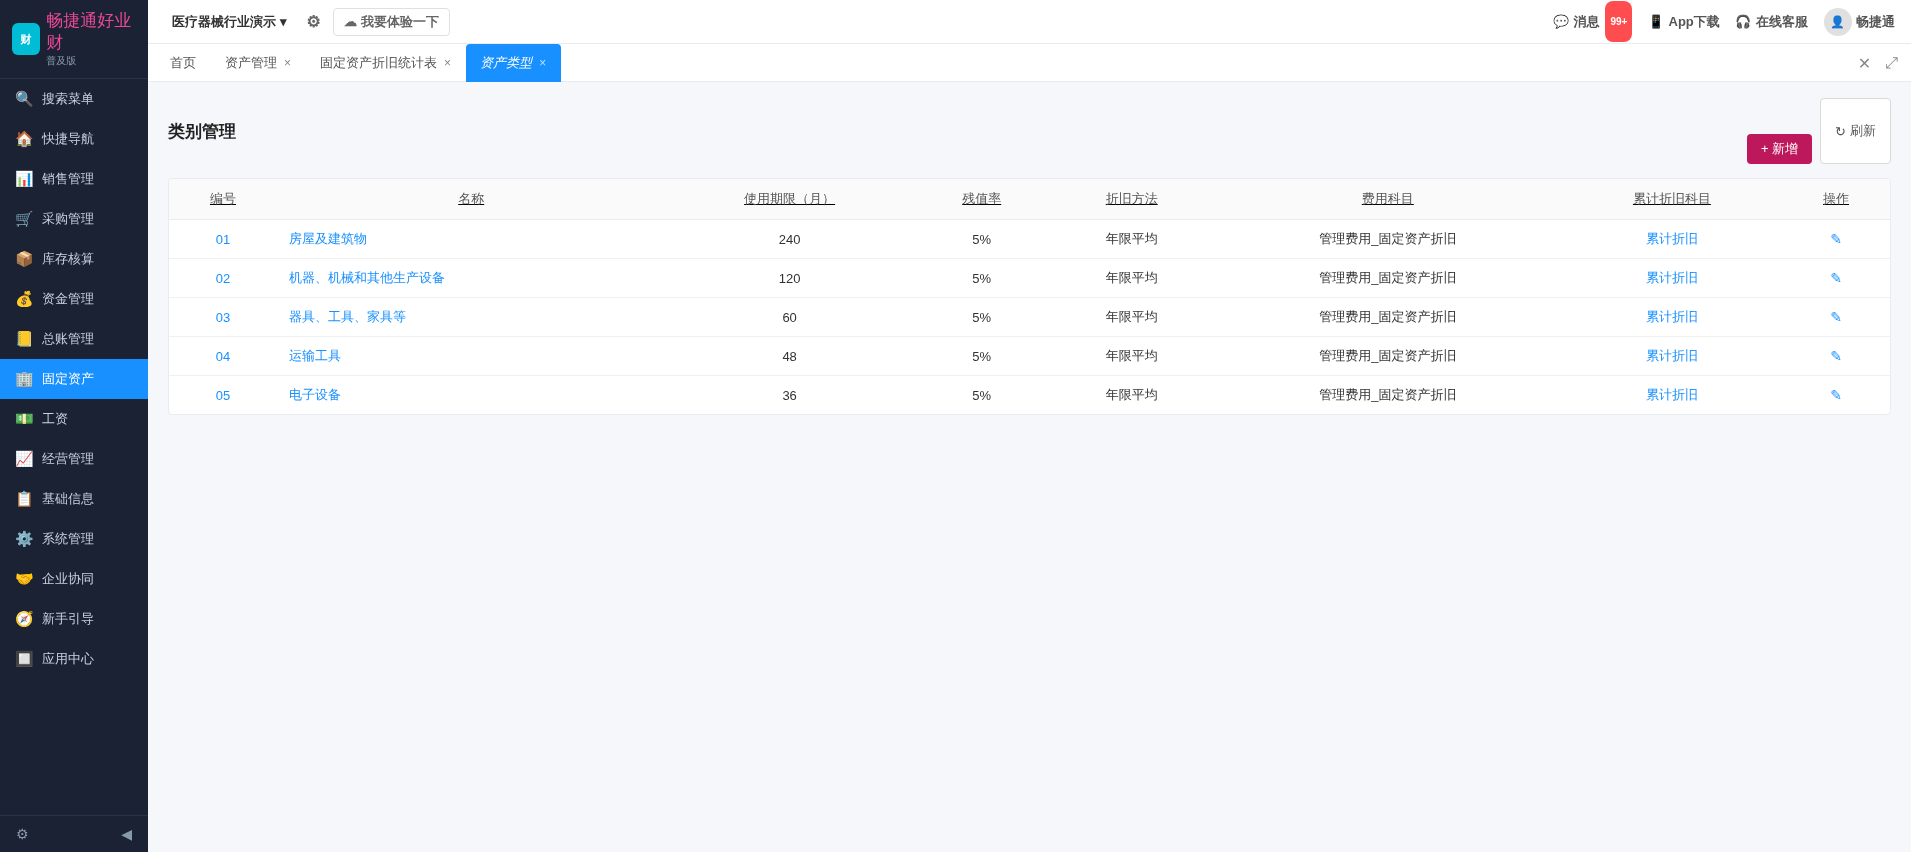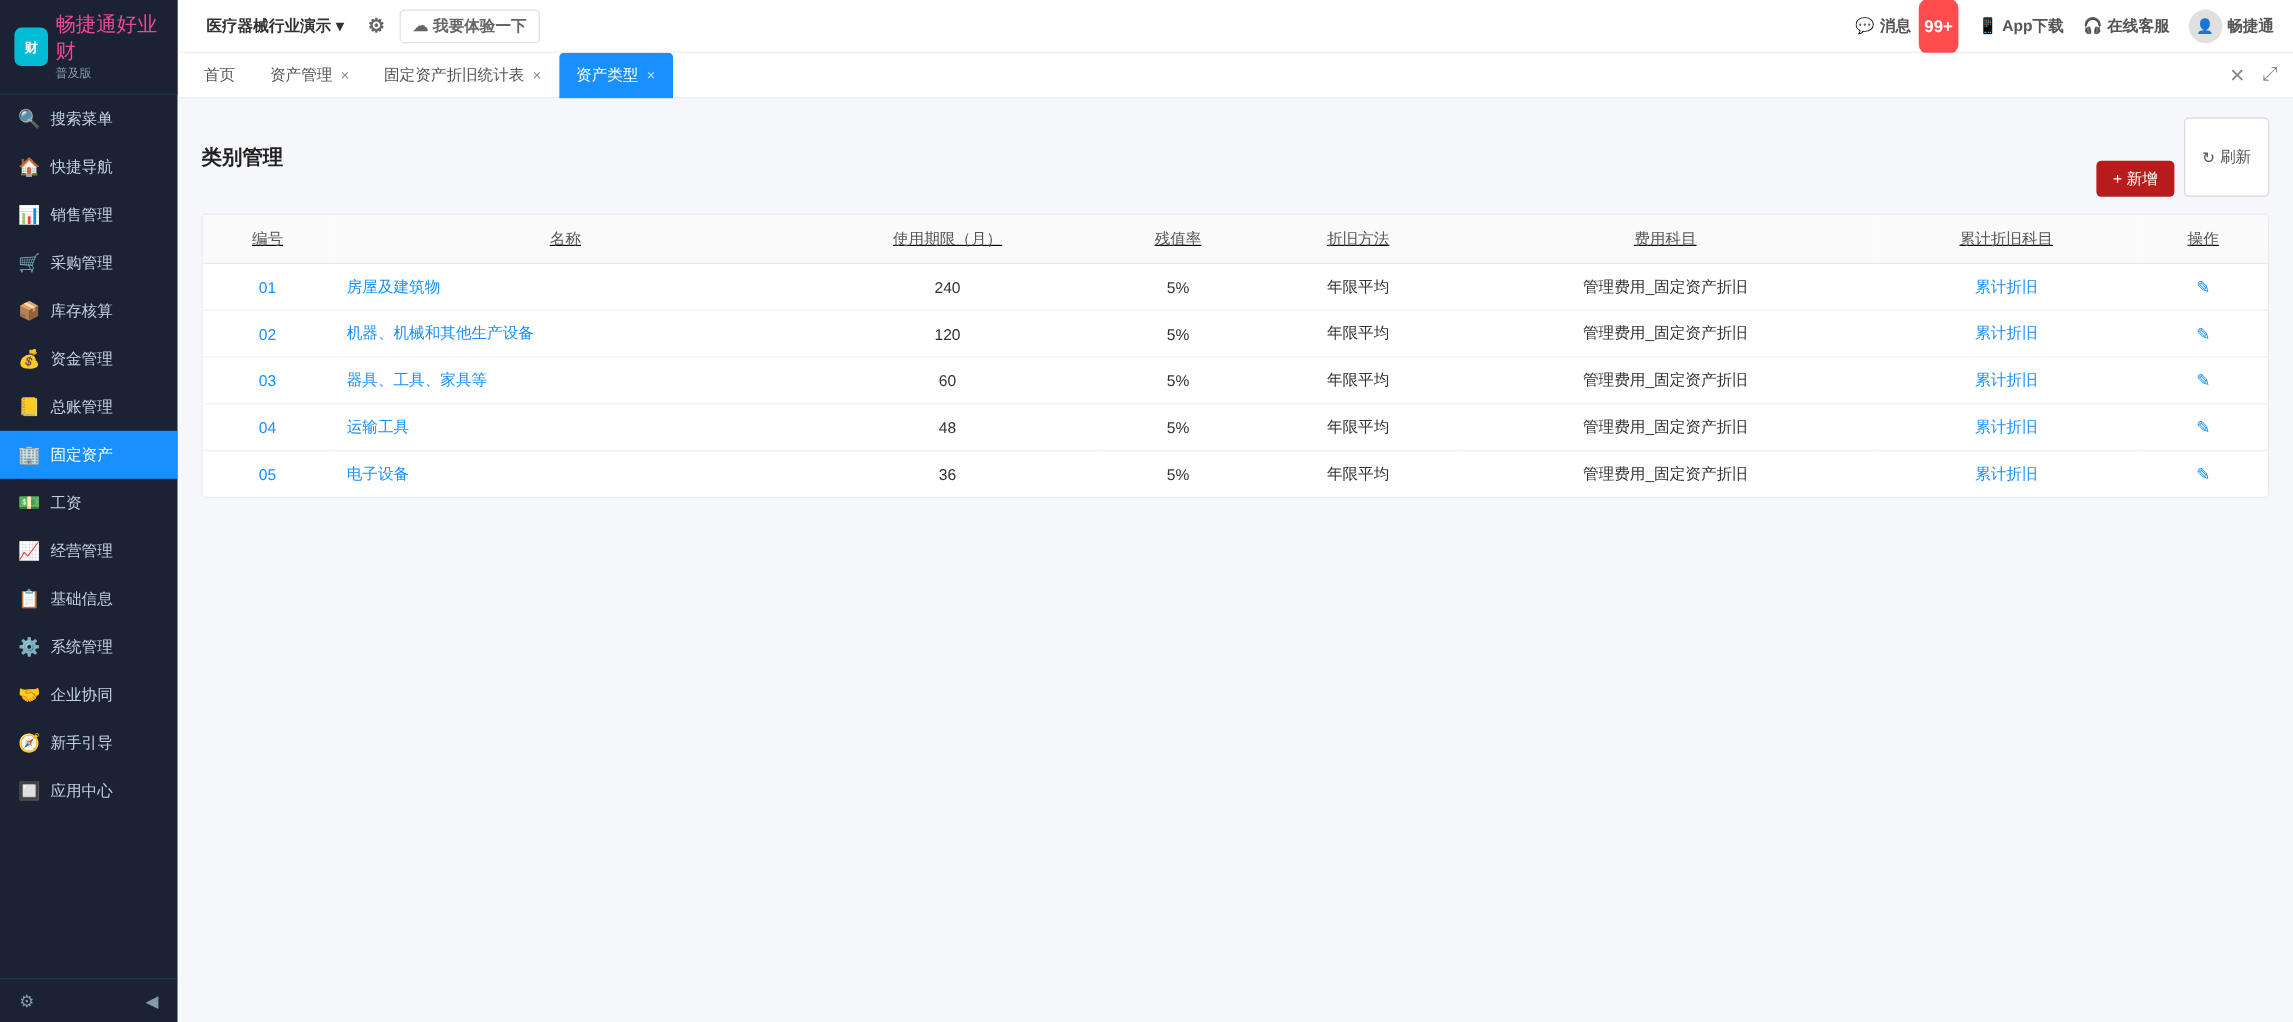--- a/index.html
+++ b/index.html
@@ -70,21 +70,21 @@
       padding: 4px 8px; border-radius: 4px;
     }
     .topbar-settings { color: #666; cursor: pointer; font-size: 16px; padding: 4px; }
     .topbar-trial {
       display: flex; align-items: center; gap: 4px;
       color: #666; font-size: 13px; cursor: pointer;
       padding: 4px 10px; border-radius: 4px; border: 1px solid #e0e0e0;
     }
     .topbar-right { display: flex; align-items: center; gap: 16px; }
     .topbar-right-item { display: flex; align-items: center; gap: 4px; color: #555; font-size: 13px; cursor: pointer; }
-    .badge { background: #ff4d4f; color: white; font-size: 14px; border-radius: 8px; padding: 15px 5px; margin-left: 2px; }
+    .badge { background: #ff4d4f; color: white; font-size: 10px; border-radius: 8px; padding: 15px 5px; margin-left: 2px; }
     .topbar-avatar { width: 28px; height: 28px; border-radius: 50%; background: #e0e0e0; display: flex; align-items: center; justify-content: center; font-size: 12px; color: #666; }
 
     
     .tabsbar {
       background: white;
       border-bottom: 1px solid #e8ecf0;
       height: 38px;
       display: flex; align-items: flex-start;
       padding: 0 8px;
       flex-shrink: 0;
@@ -95,38 +95,39 @@
       padding: 0 14px;
       height: 38px;
       font-size: 13px; color: #555;
       cursor: pointer; border-right: 1px solid transparent;
       white-space: nowrap;
     }
     .tab.active {
       background: #1890ff; color: white;
       border-radius: 4px 4px 0 0;
       height: 38px;
+      font-style: italic;
     }
     .tab-close { font-size: 12px; color: inherit; opacity: 0.7; margin-left: 2px; }
     .tabsbar-actions {
       position: absolute; right: 8px; top: 50%; transform: translateY(-50%);
       display: flex; gap: 4px;
     }
     .tabsbar-btn { background: none; border: none; cursor: pointer; color: #888; font-size: 16px; padding: 2px 5px; }
 
     
     .content { flex: 1; padding: 16px 20px; overflow-y: auto; background: #f5f7fa; }
     .page-header {
       display: flex; align-items: center; justify-content: space-between;
       margin-bottom: 14px;
     }
     .page-title { font-size: 17px; font-weight: bold; color: #222; }
     .header-actions { display: flex; gap: 8px; }
     .btn-primary {
-      background: #b91c1c; color: white; border: none; border-radius: 4px;
+      background: #be185d; color: white; border: none; border-radius: 4px;
       padding: 6px 14px; cursor: pointer; font-size: 13px;
       display: flex; align-items: center; gap: 4px; margin-top: 36px;
     }
     .btn-default {
       background: white; color: #555; border: 1px solid #d9d9d9; border-radius: 4px;
       padding: 6px 14px; cursor: pointer; font-size: 13px;
       display: flex; align-items: center; gap: 4px;
     }
 
     

